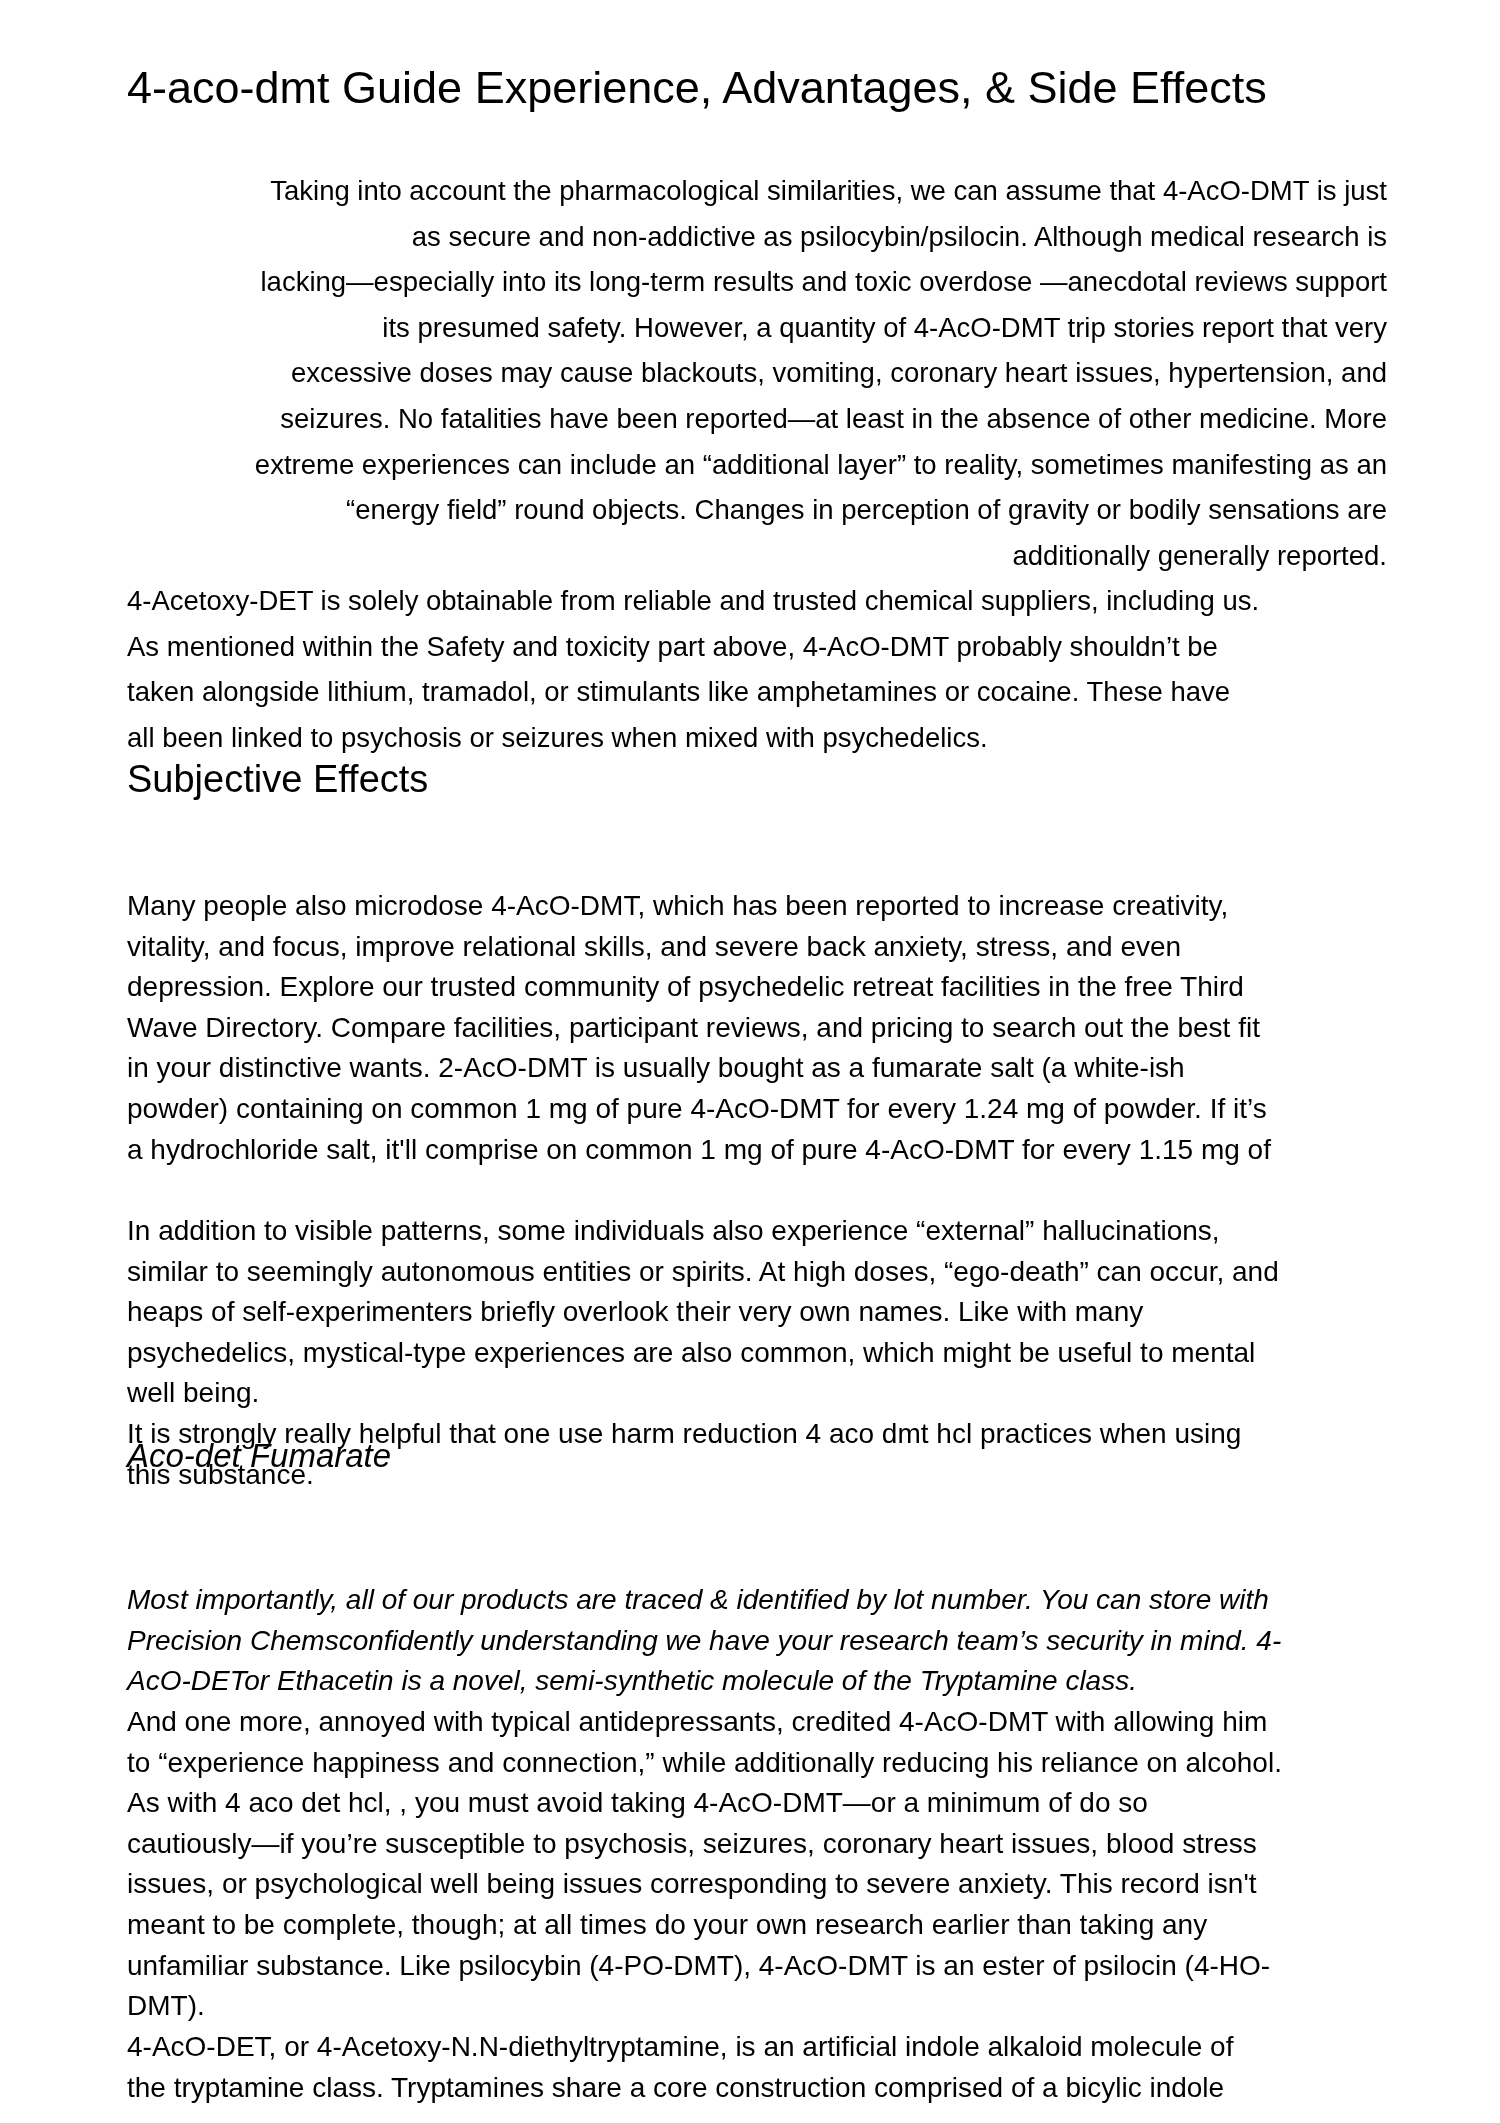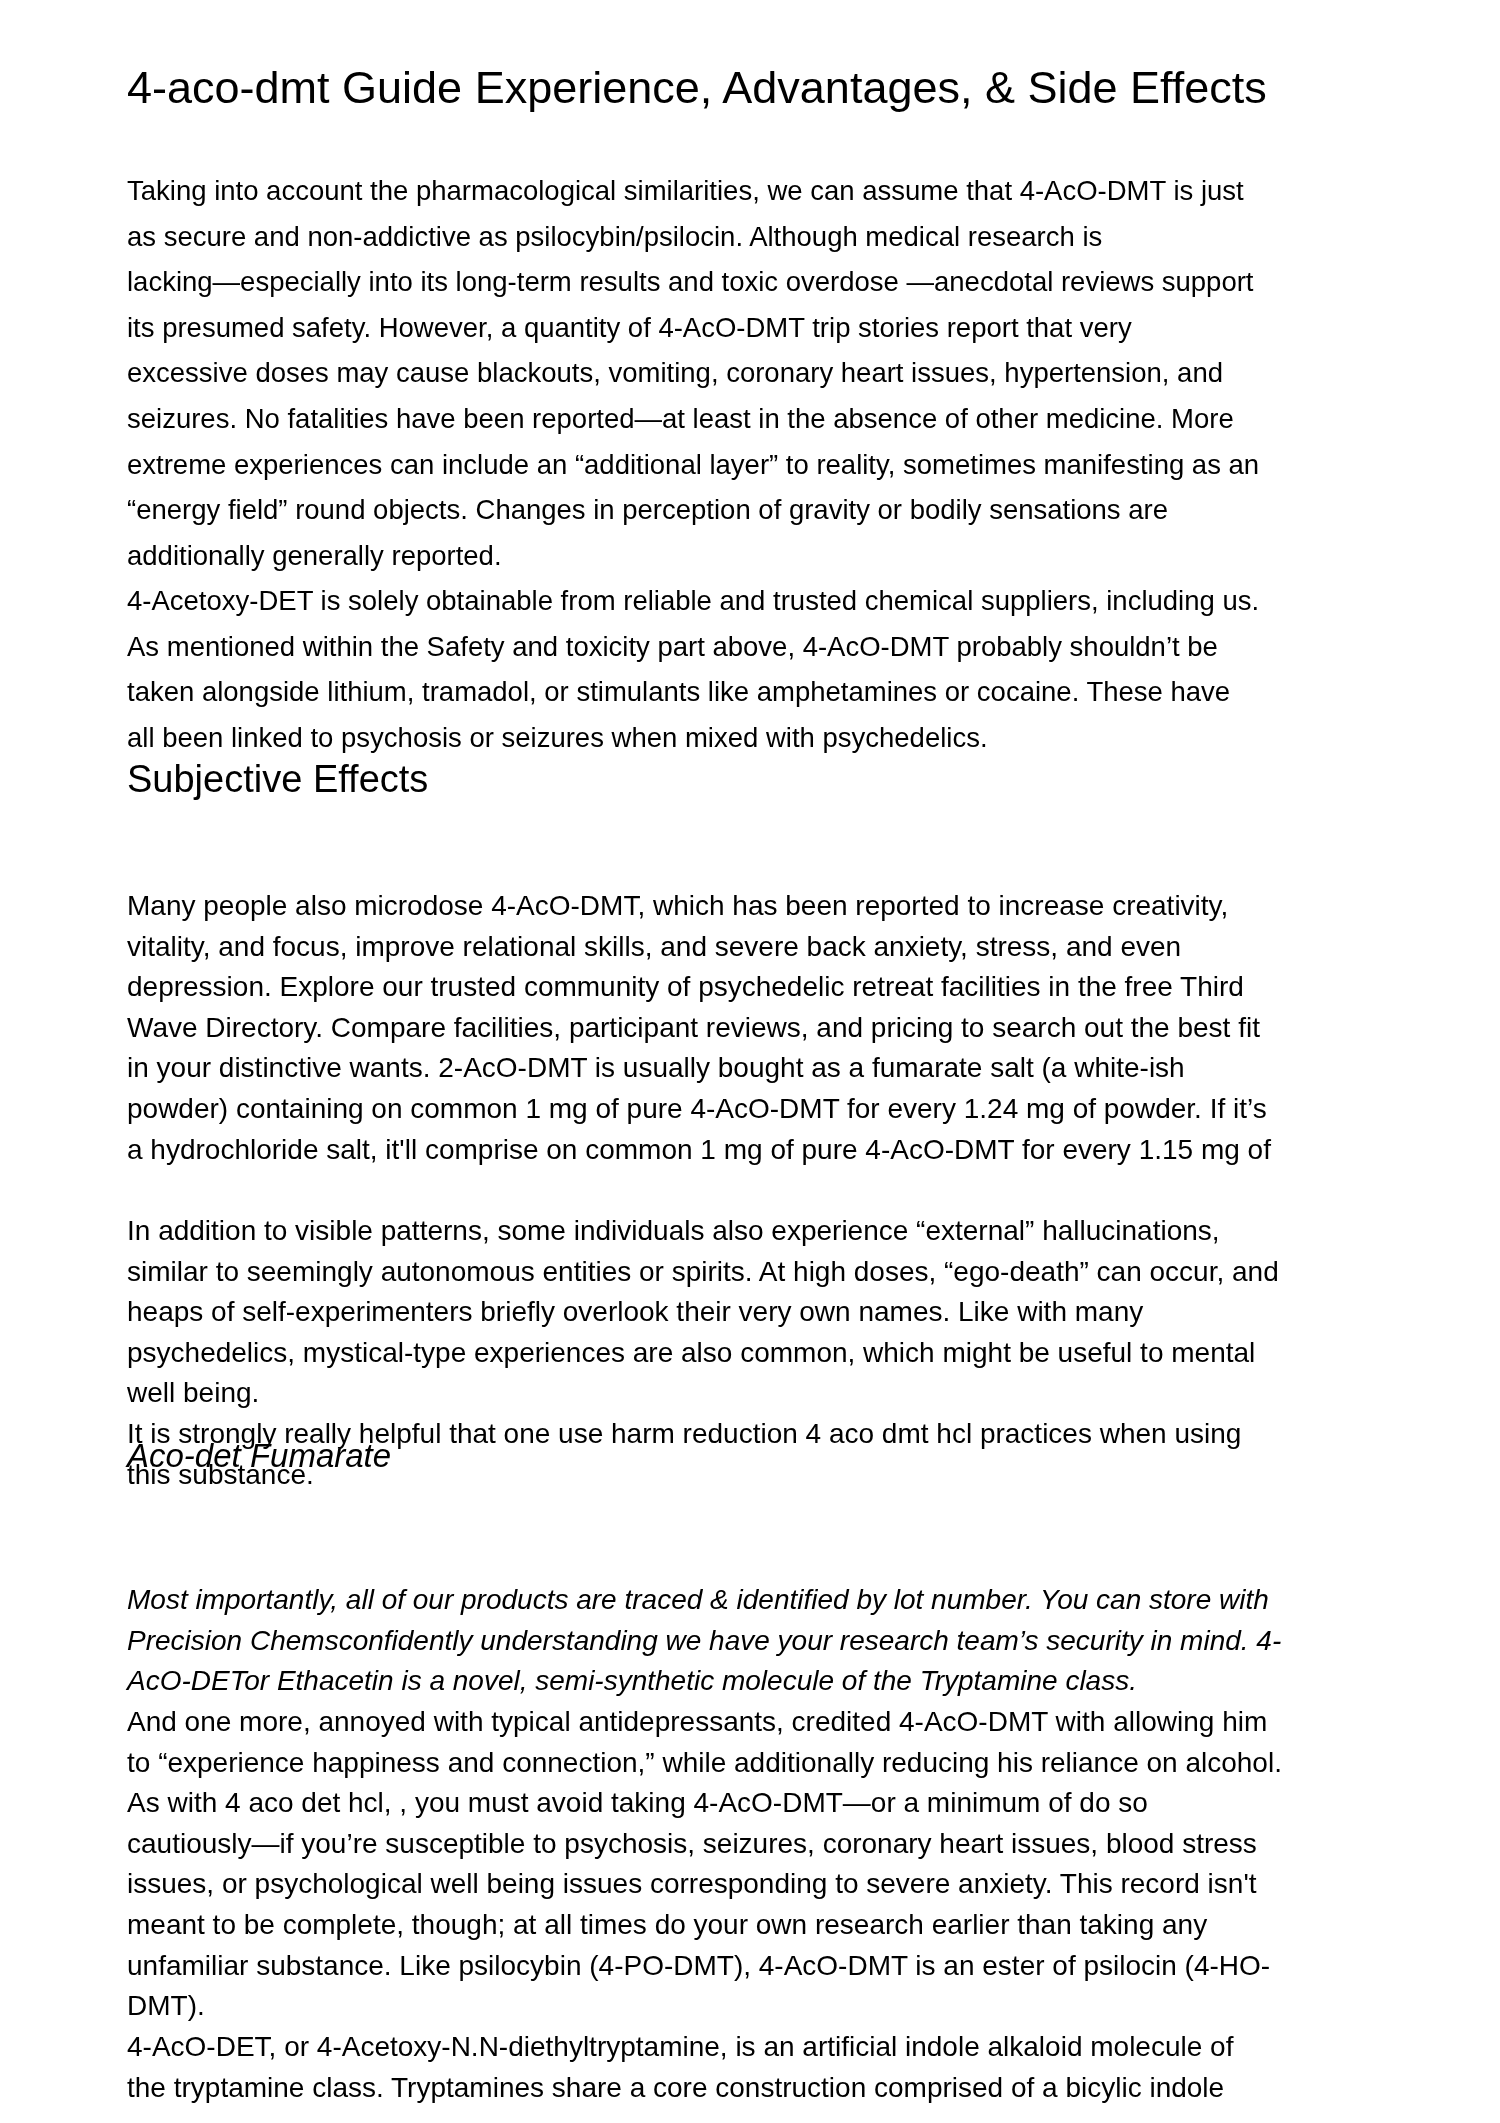--- a/index.html
+++ b/index.html
@@ -16,21 +16,21 @@
   .p-wide { font-size: 27.5px; line-height: 45.6px; }
   .p-tight { font-size: 28px; line-height: 40.6px; margin-top: 40px; }
 </style>
 </head>
 <body>
 
 <div class="page">
 
   <h1 class="block h1" style="top:62px; margin:0; font-weight:normal;">4-aco-dmt Guide Experience, Advantages, &amp; Side Effects</h1>
 
-  <div class="block p-wide" style="top:168px;">
+  <div class="block p-wide" style="top:168px;text-align:right;">
     <span class="line">Taking into account the pharmacological similarities, we can assume that 4-AcO-DMT is just</span>
     <span class="line">as secure and non-addictive as psilocybin/psilocin. Although medical research is</span>
     <span class="line">lacking—especially into its long-term results and toxic overdose —anecdotal reviews support</span>
     <span class="line">its presumed safety. However, a quantity of 4-AcO-DMT trip stories report that very</span>
     <span class="line">excessive doses may cause blackouts, vomiting, coronary heart issues, hypertension, and</span>
     <span class="line">seizures. No fatalities have been reported—at least in the absence of other medicine. More</span>
     <span class="line">extreme experiences can include an “additional layer” to reality, sometimes manifesting as an</span>
     <span class="line">“energy field” round objects. Changes in perception of gravity or bodily sensations are</span>
     <span class="line">additionally generally reported.</span>
   </div>

